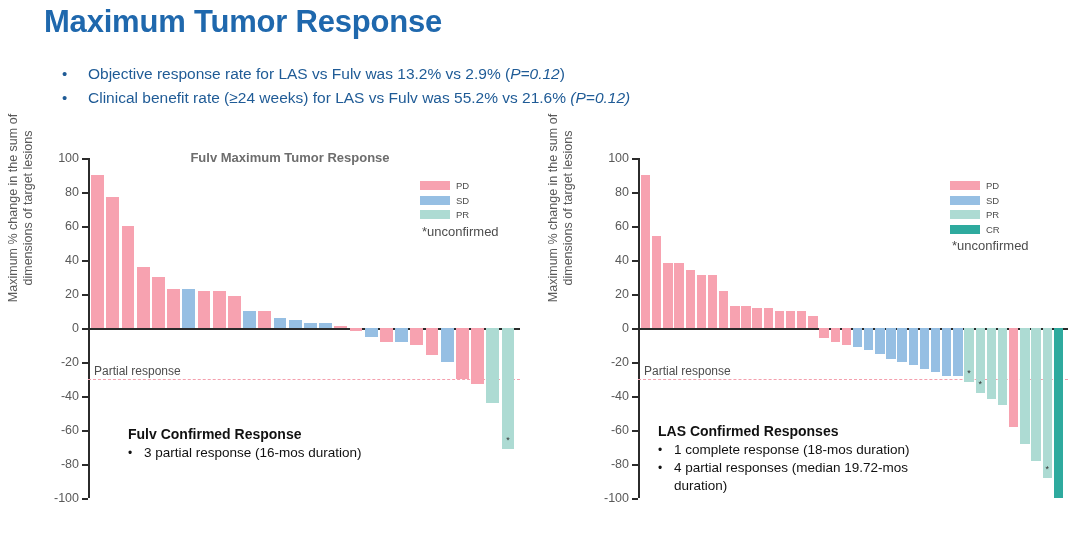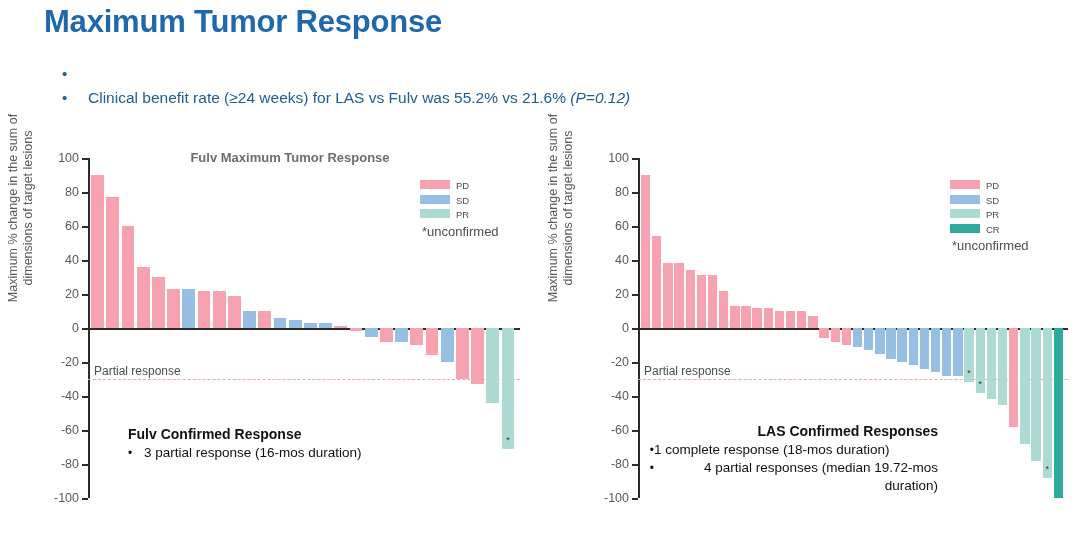--- a/index.html
+++ b/index.html
@@ -157,20 +157,21 @@
   }
 
   
   .legend {
     position: absolute;
     font-size: 9.5px;
     color: #4d4d4d;
   }
   .legend-row {
     display: flex;
+    align-items: center;
     margin-bottom: 3.5px;
   }
   .legend-swatch {
     width: 30px; height: 9px;
     margin-right: 6px;
   }
   .legend-note {
     font-size: 13px;
     color: #4d4d4d;
     margin-top: 1px;
@@ -194,20 +195,21 @@
   .note-dot { width: 16px; flex: 0 0 16px; font-size: 12px; }
 </style>
 </head>
 <body>
 
 <div id="slide-title">Maximum Tumor Response</div>
 
 <div id="bullet-list">
   <div class="bullet-row">
     <span class="bullet-dot">•</span>
+    <span class="bullet-text"><span>Objective response rate for LAS vs Fulv was 13.2% vs 2.9% (</span><i>P=0.12</i><span>)</span></span>
   </div>
   <div class="bullet-row">
     <span class="bullet-dot">•</span>
     <span class="bullet-text"><span>Clinical benefit rate (≥24 weeks) for LAS vs Fulv was 55.2% vs 21.6% </span><i>(P=0.12)</i></span>
   </div>
 </div>
 
 <div class="panel" id="panel-fulv">
   <div class="axis-title">Maximum % change in the sum of dimensions of target lesions</div>
   <div class="chart-title">Fulv Maximum  Tumor Response</div>
@@ -511,21 +513,21 @@
       <div class="legend-row">
         <span class="legend-swatch" style="background: rgb(173, 219, 211);"></span>
         <span>PR</span>
       </div>
       <div class="legend-row">
         <span class="legend-swatch" style="background: rgb(46, 170, 158);"></span>
         <span>CR</span>
       </div>
       <div class="legend-note">*unconfirmed</div>
     </div>
-  <div class="note-block" id="notes-las" style="left:98px; top:275px; width:300px;text-align:right;">
+  <div class="note-block" id="notes-las" style="left:118px; top:275px; width:300px;">
     <div class="note-title">LAS Confirmed Responses</div>
     <div class="note-row">
       <span class="note-dot">•</span>
       <span>1 complete response (18-mos duration)</span>
     </div>
     <div class="note-row">
       <span class="note-dot">•</span>
       <span>4 partial responses (median 19.72-mos duration)</span>
     </div>
   </div>

